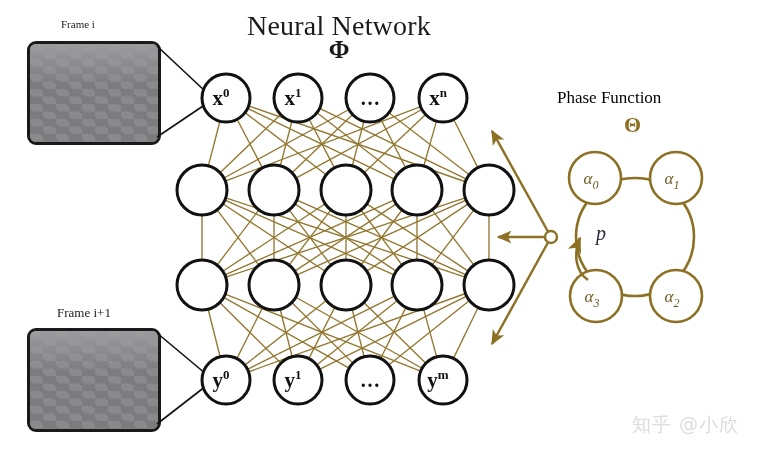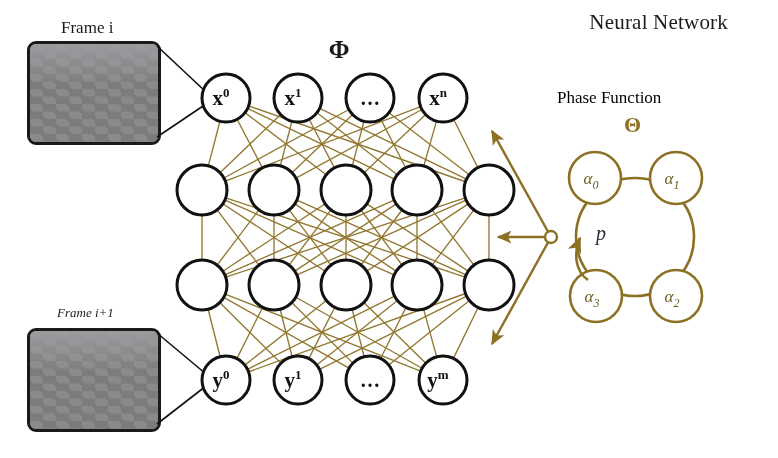--- a/index.html
+++ b/index.html
@@ -25,22 +25,22 @@
     height: 458px;
   }
   .lbl {
     position: absolute;
     white-space: nowrap;
     color: #1b1b1b;
     font-family: "Liberation Serif", "DejaVu Serif", serif;
   }
   #title-neural {
     left: 0; top: 10px; width: 778px;
-    text-align: right;
-    font-size: 21px;
+    text-align: center;
+    font-size: 28px;
     letter-spacing: .2px;
   }
   #title-neural-inner { position: relative; left: -50px; }
   #sym-phi {
     left: 0; top: 36px; width: 778px;
     text-align: center;
     font-size: 25px;
     font-weight: bold;
   }
   #sym-phi-inner { position: relative; left: -50px; }
@@ -50,26 +50,25 @@
     color: #000000;
   }
   #sym-theta {
     left: 624px; top: 112px;
     font-size: 22px;
     font-weight: bold;
     color: #8c7024;
   }
   #frame-i-label {
     left: 61px; top: 18px;
-    font-size: 17px;
+    font-size: 11px;
   }
   #frame-i1-label {
     left: 57px; top: 305px;
     font-size: 13px;
-    font-style: italic;
   }
   .frame-box {
     position: absolute;
     border: 3px solid #1a1a1a;
     border-radius: 9px;
     overflow: hidden;
     background: #8d8d8d;
   }
   #frame-i-box  { left: 27px; top: 41px;  width: 128px; height: 98px; }
   #frame-i1-box { left: 27px; top: 328px; width: 128px; height: 98px; }
@@ -358,13 +357,14 @@
   <div class="lbl" id="title-neural">
     <span id="title-neural-inner">Neural Network</span>
   </div>
   <div class="lbl" id="sym-phi">
     <span id="sym-phi-inner">Φ</span>
   </div>
   <div class="lbl" id="title-phase">Phase Function</div>
   <div class="lbl" id="sym-theta">Θ</div>
   <div class="lbl" id="p-label">p</div>
 
+  <div id="watermark">知乎 @小欣</div>
 </div>
 
 </body></html>

